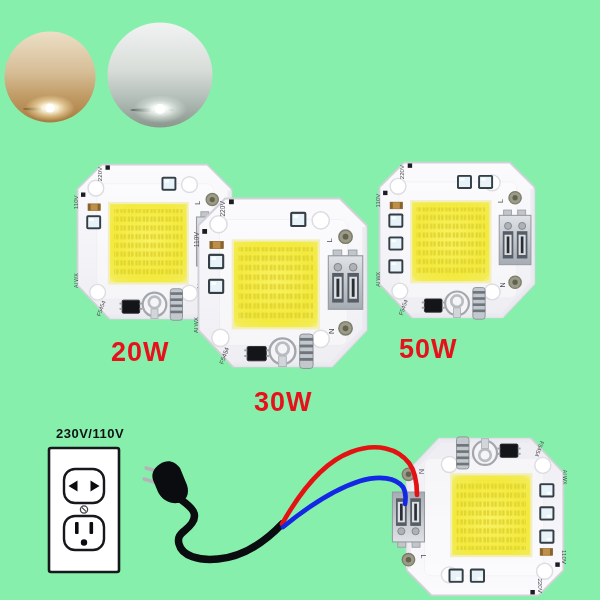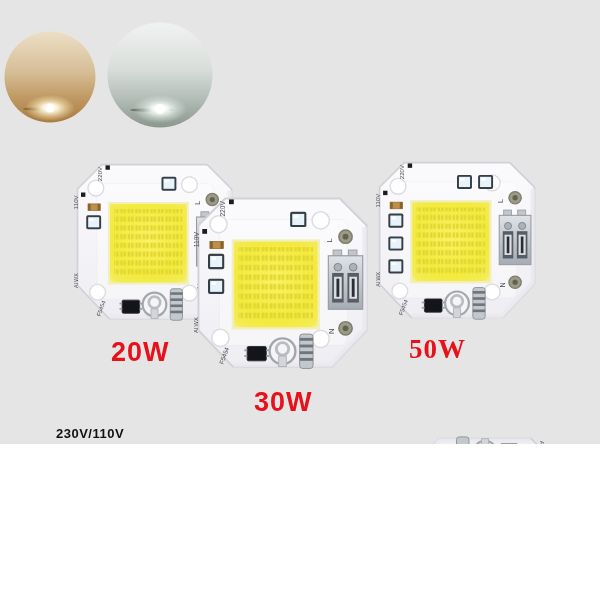--- a/index.html
+++ b/index.html
@@ -1,16 +1,16 @@
 <!DOCTYPE html>
 <html><head>
 <meta charset="utf-8">
 <style>
   html,body{margin:0;padding:0;background:#ffffff;}
-  .canvas{position:relative;width:600px;height:444px;background:#e5e5e5;overflow:hidden;
+  .canvas{position:relative;width:600px;height:600px;background:#86efac;overflow:hidden;
           font-family:"Liberation Sans",sans-serif;}
   .abs{position:absolute;}
   .module-slot{position:absolute;}
   .module-slot svg{display:block;width:100%;height:100%;overflow:visible;}
   .glow{position:absolute;}
   .glow svg{display:block;width:100%;height:100%;}
   .watt-label{position:absolute;font-weight:bold;font-size:27px;color:#e6111a;letter-spacing:1px;}
   .voltage-label{position:absolute;font-weight:bold;font-size:13px;color:#101114;letter-spacing:.5px;}
   .overlay-svg{position:absolute;left:0;top:0;width:600px;height:600px;pointer-events:none;}
 </style>
@@ -429,21 +429,21 @@
         <rect x="190" y="94" width="8" height="23" fill="#dde0e3"></rect>
         <rect x="192.5" y="96" width="3" height="19" fill="#2a2e34"></rect>
         <circle cx="178" cy="84" r="4" fill="#aeb2b7" stroke="#7d838a"></circle>
         <circle cx="194" cy="84" r="4" fill="#aeb2b7" stroke="#7d838a"></circle>
         </g>
       </svg>
     </div>
 
   <div class="watt-label" style="left: 111px; top: 337px; color: rgb(230, 17, 26);">20W</div>
   <div class="watt-label" style="left: 254px; top: 387px; color: rgb(230, 17, 26); text-align: center;">30W</div>
-  <div class="watt-label" style="left: 409px; top: 334px; color: rgb(230, 17, 26); font-family: Liberation Serif, serif;">50W</div>
+  <div class="watt-label" style="left: 399px; top: 334px; color: rgb(230, 17, 26);">50W</div>
 
   <div class="voltage-label" style="left:56px;top:426px">230V/110V</div>
 
   <svg class="abs" style="left:39px;top:443px;width:90px;height:135px" viewBox="0 0 90 135">
     <rect x="10" y="5" width="70" height="124" rx="2" fill="#ffffff" stroke="#17181c" stroke-width="2.6"></rect>
     <rect x="25" y="26" width="40" height="34" rx="11" fill="#ffffff" stroke="#17181c" stroke-width="2.4"></rect>
     <polygon points="38.5,37.5 38.5,48.5 29.5,43" fill="#0b0c0f"></polygon>
     <polygon points="51.5,37.5 51.5,48.5 60.5,43" fill="#0b0c0f"></polygon>
     <circle cx="45" cy="66.5" r="3.6" fill="#ffffff" stroke="#43454b" stroke-width="1.3"></circle>
     <line x1="42.8" y1="64.3" x2="47.2" y2="68.7" stroke="#43454b" stroke-width="1.2"></line>

